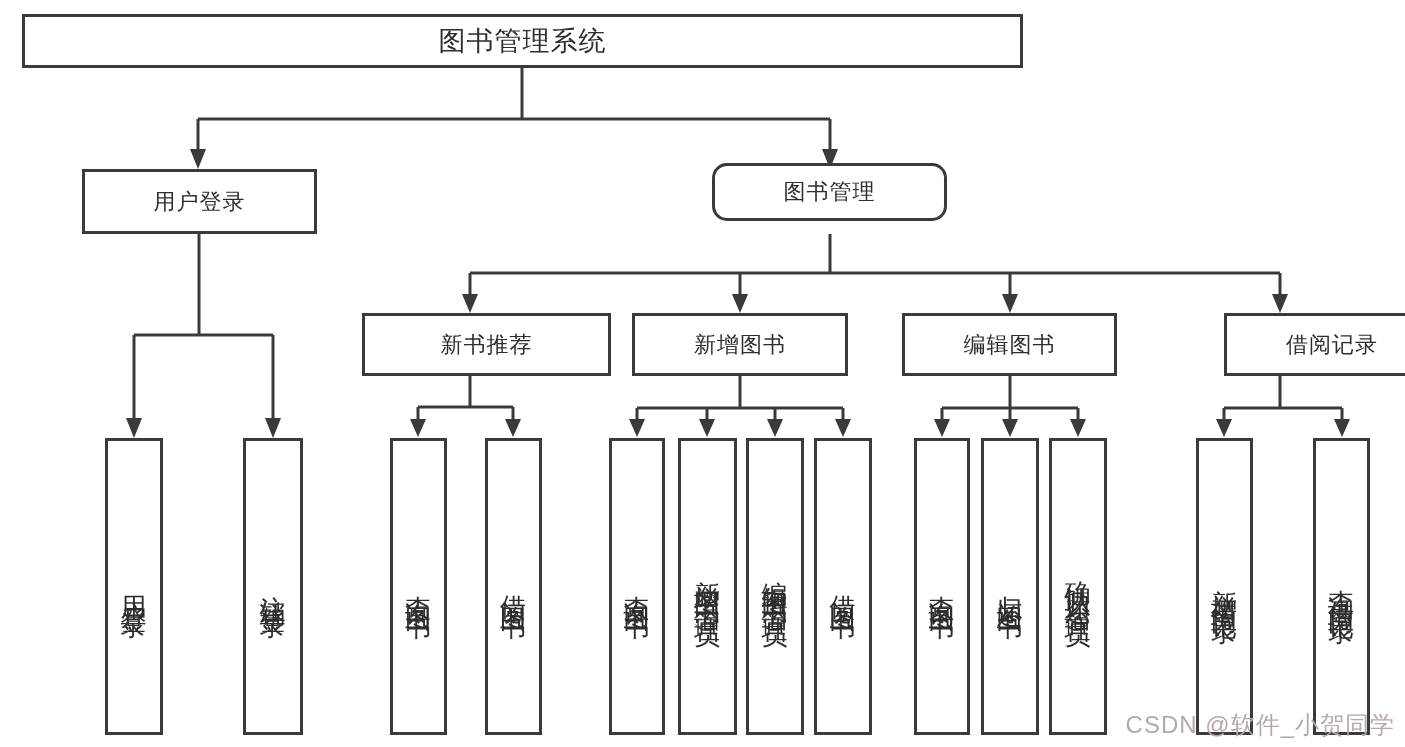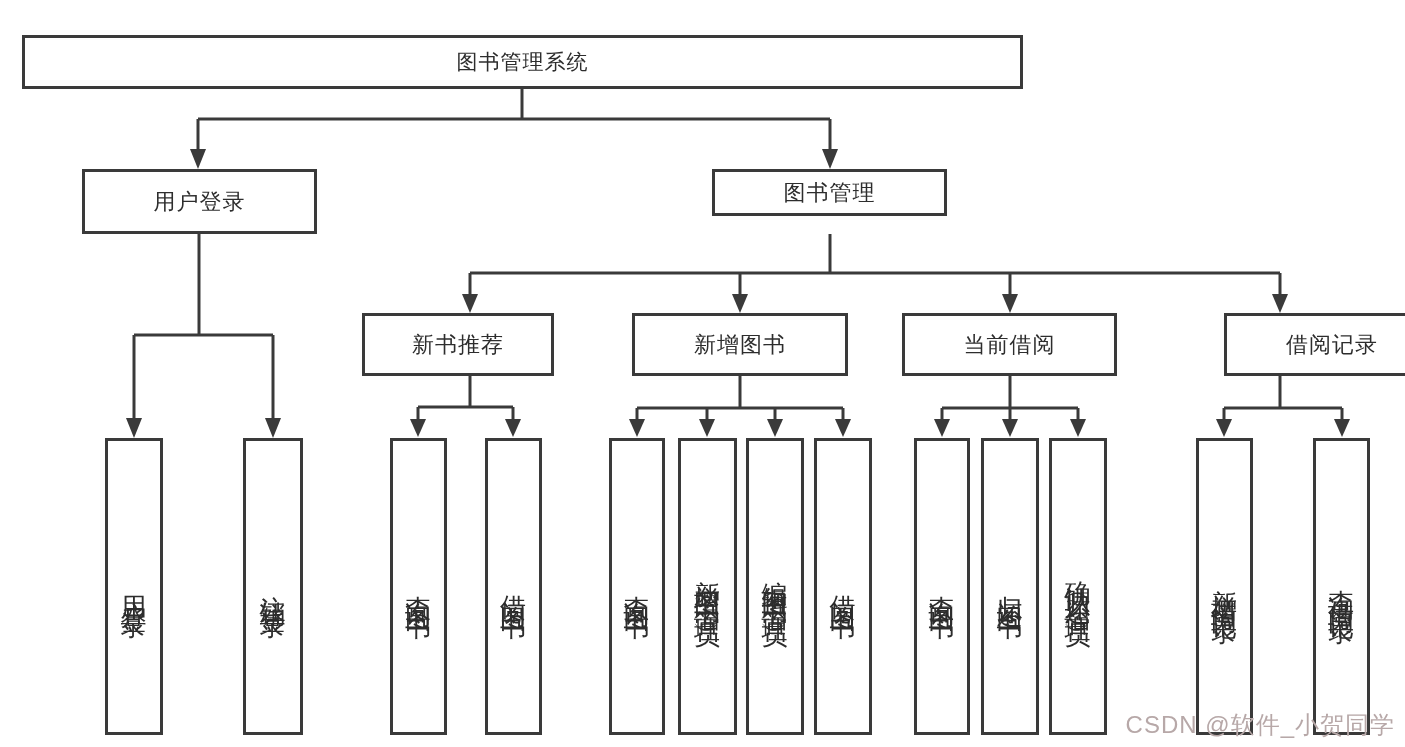--- a/index.html
+++ b/index.html
@@ -14,21 +14,21 @@
   .box{
     position:absolute;
     box-sizing:border-box;
     border:3px solid var(--line,#3a3a3a);
     background:#ffffff;
     display:flex;align-items:center;justify-content:center;
     color:var(--text,#2d2d2d);
     z-index:2;
   }
   .hbox{font-size:22px;letter-spacing:1px;}
-  .rootbox{font-size:21px;letter-spacing:1px;margin-top:21px;}
+  .rootbox{font-size:27px;letter-spacing:1px;}
   .vbox{top:438px;height:297px;}
   .vtext{
     writing-mode:vertical-rl;
     text-orientation:mixed;
     font-size:26px;
     letter-spacing:6px;
     line-height:1;
     white-space:nowrap;
   }
   #watermark{
@@ -115,32 +115,32 @@
     </g>
   </svg>
 
   <div class="box rootbox" style="left:22px;top:14px;width:1001px;height:54px;">
     <span>图书管理系统</span>
   </div>
 
   <div class="box hbox" style="left:82px;top:169px;width:235px;height:65px;">
     <span>用户登录</span>
   </div>
-  <div class="box hbox" style="left:712px;top:169px;width:235px;height:47px;">
+  <div class="box hbox" style="left:712px;top:163px;width:235px;height:58px;border-radius:15px;">
     <span>图书管理</span>
   </div>
 
-  <div class="box hbox" style="left:362px;top:313px;width:192px;height:63px;">
+  <div class="box hbox" style="left:362px;top:313px;width:249px;height:63px;">
     <span>新书推荐</span>
   </div>
   <div class="box hbox" style="left:632px;top:313px;width:216px;height:63px;">
     <span>新增图书</span>
   </div>
   <div class="box hbox" style="left:902px;top:313px;width:215px;height:63px;">
-    <span>当前借阅</span>
+    <span>编辑图书</span>
   </div>
   <div class="box hbox" style="left:1224px;top:313px;width:216px;height:63px;">
     <span>借阅记录</span>
   </div>
 
   <div class="box vbox" style="left:105px;width:58px;">
     <span class="vtext">用户登录</span>
   </div>
   <div class="box vbox" style="left:243px;width:60px;">
     <span class="vtext">注销登录</span>

